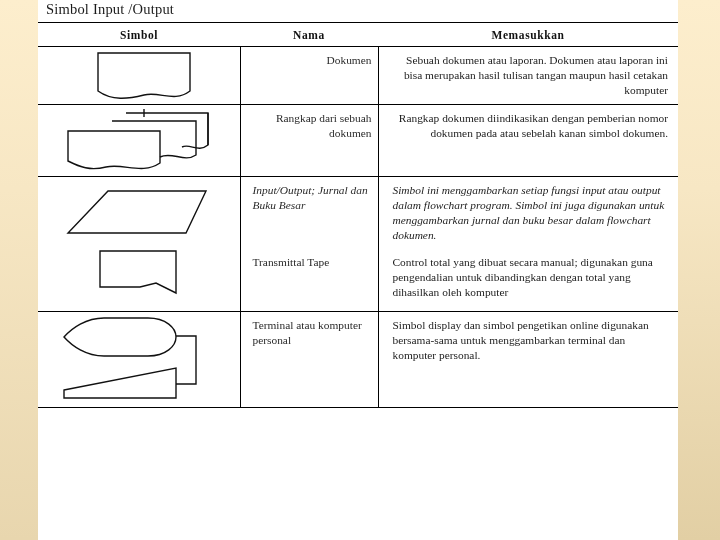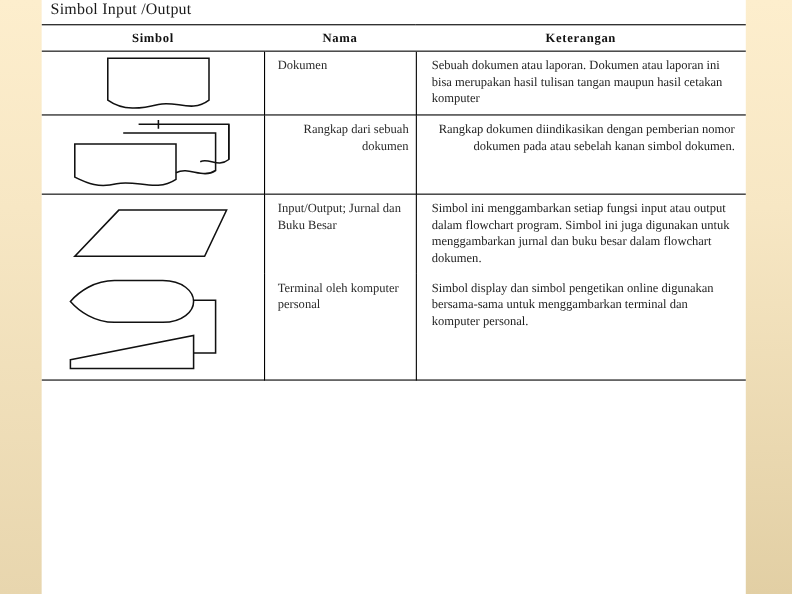--- a/index.html
+++ b/index.html
@@ -125,26 +125,26 @@
   <table class="symbol-table">
     <colgroup>
       <col class="c-symbol">
         <col class="c-nama">
         <col class="c-ket">
     </colgroup>
     <thead>
       <tr class="head-row">
         <th>Simbol</th>
         <th>Nama</th>
-        <th>Keterangan</th>
+        <th>Memasukkan</th>
       </tr>
     </thead>
     <tbody>
 
-      <tr class="rule-full" style="height:57px;">
+      <tr class="rule-full" style="height:57px;text-align:right;">
         <td class="cell-symbol">
           <div class="sym-wrap">
             <svg width="200" height="56" viewBox="0 0 200 56" fill="none" stroke="#111" stroke-width="1.4">
               <path d="M60 6 H152 V44 C136 56 122 44 106 48 C90 52 74 54 60 44 Z"></path>
             </svg>
           </div>
         </td>
         <td class="cell-nama faded">Dokumen</td>
         <td class="cell-ket faded">Sebuah dokumen atau laporan. Dokumen atau laporan ini bisa merupakan hasil tulisan tangan maupun hasil cetakan komputer</td>
       </tr>
@@ -158,44 +158,55 @@
               <path d="M74 16 H158 V50 C146 58 134 46 122 52"></path>
               <path d="M30 26 H122 V58 C104 70 86 58 68 62 C52 66 42 62 30 56 Z"></path>
               <path d="M106 12 V4"></path>
             </svg>
           </div>
         </td>
         <td class="cell-nama faded">Rangkap dari sebuah dokumen</td>
         <td class="cell-ket faded">Rangkap dokumen diindikasikan dengan pemberian nomor dokumen pada atau sebelah kanan simbol dokumen.</td>
       </tr>
 
-      <tr class="rule-none" style="height:72px;">
+      <tr class="rule-none" style="height:72px;font-style:italic;">
         <td class="cell-symbol">
           <div class="sym-wrap">
             <svg width="200" height="71" viewBox="0 0 200 71" fill="none" stroke="#111" stroke-width="1.4">
               <path d="M70 14 H168 L148 56 H30 Z"></path>
             </svg>
           </div>
         </td>
         <td class="cell-nama">Input/Output; Jurnal dan Buku Besar</td>
         <td class="cell-ket">Simbol ini menggambarkan setiap fungsi input atau output dalam flowchart program. Simbol ini juga digunakan untuk menggambarkan jurnal dan buku besar dalam flowchart dokumen.</td>
       </tr>
 
 
 
+      <tr class="rule-full" style="height:62px;">
+        <td class="cell-symbol">
+          <div class="sym-wrap">
+            <svg width="200" height="61" viewBox="0 0 200 61" fill="none" stroke="#111" stroke-width="1.4">
+              <path d="M62 2 H138 V44 L118 34 L102 38 L62 38 Z"></path>
+            </svg>
+          </div>
+        </td>
+        <td class="cell-nama faded">Transmittal Tape</td>
+        <td class="cell-ket faded">Control total yang dibuat secara manual; digunakan guna  pengendalian untuk dibandingkan dengan total yang dihasilkan oleh komputer</td>
+      </tr>
 
       <tr class="rule-full" style="height:96px;">
         <td class="cell-symbol">
           <div class="sym-wrap">
             <svg width="200" height="95" viewBox="0 0 200 95" fill="none" stroke="#111" stroke-width="1.4">
               <path d="M66 6 H110 C128 6 138 16 138 25 C138 34 128 44 110 44 H66 C48 44 34 34 26 25 C34 16 48 6 66 6 Z"></path>
               <path d="M138 24 H158 V72 H138"></path>
               <path d="M26 78 L138 56 V86 H26 Z"></path>
             </svg>
           </div>
         </td>
-        <td class="cell-nama">Terminal oleh komputer personal</td>
+        <td class="cell-nama">Terminal atau komputer personal</td>
         <td class="cell-ket">Simbol display dan simbol pengetikan online digunakan bersama-sama untuk menggambarkan terminal dan komputer personal.</td>
       </tr>
 
     </tbody>
   </table>
 </div>
 
 </body></html>

